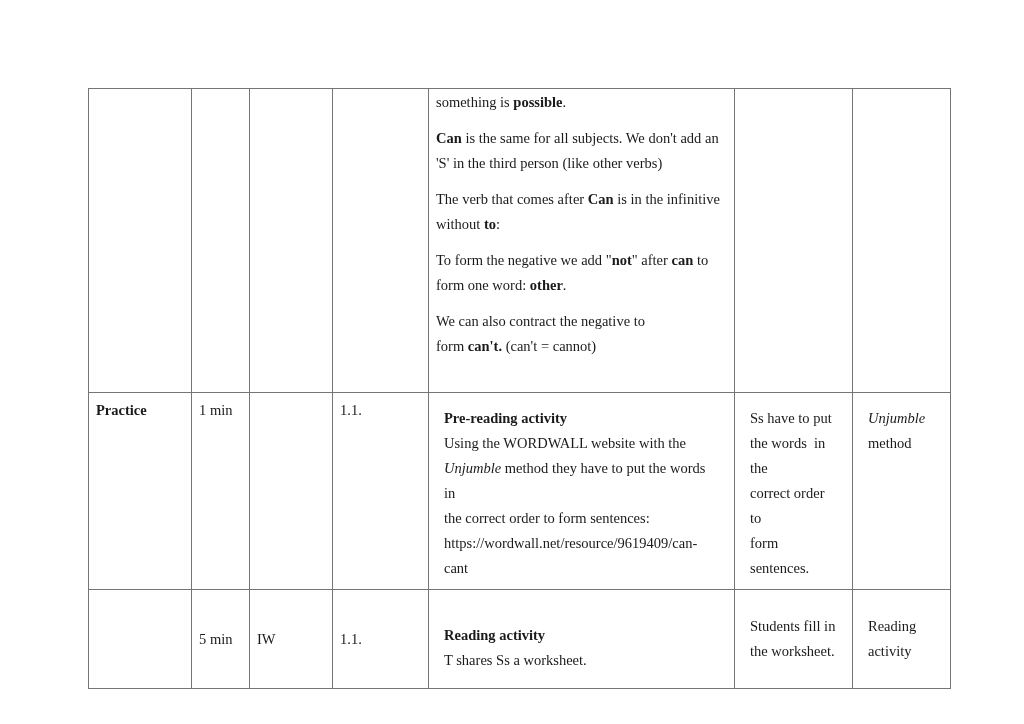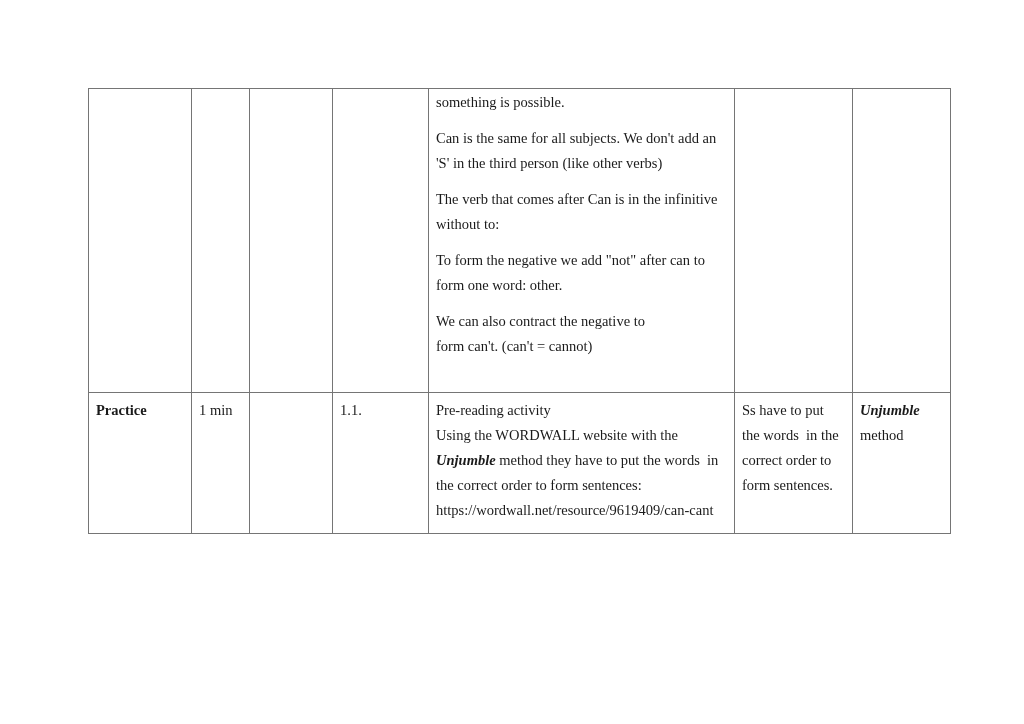--- a/index.html
+++ b/index.html
@@ -31,31 +31,31 @@
     padding: 5px 6px 0 7px;
     font-size: 14.5px;
     line-height: 25px;
     overflow: hidden;
     word-wrap: break-word;
   }
   tr.r0 { height: 304px; }
   tr.r1 { height: 141px; }
   tr.r2 { height: 99px; }
   tr.r0 td { padding-top: 1px; }
-  td p { margin: 0; }
+  td p { margin: 8px; }
   tr.r0 td.c-procedure p { margin: 0 0 11px 0; }
   td.c-stage { font-weight: bold; }
   tr.r2 td.c-time,
   tr.r2 td.c-interaction,
   tr.r2 td.c-aim,
   tr.r2 td.c-expected,
   tr.r2 td.c-method { vertical-align: middle; padding-top: 0; }
   tr.r2 td.c-procedure { vertical-align: bottom; padding-bottom: 7px; }
-  .b { font-weight: normal; }
-  .i { font-style: italic; font-weight: bold; }
+  .b { font-weight: bold; }
+  .i { font-style: italic; }
 </style>
 </head>
 <body>
 
 <div class="page">
   <table class="lesson">
     <colgroup>
       <col style="width:103px">
       <col style="width:58px">
       <col style="width:83px">
@@ -88,15 +88,30 @@
         <td class="c-procedure">
             <p><span class="b">Pre-reading activity</span><br>Using the WORDWALL website with the<br><span class="i">Unjumble</span> method they have to put the words&nbsp; in<br>the correct order to form sentences:<br>https://wordwall.net/resource/9619409/can-cant</p>
           </td>
         <td class="c-expected">
             <p>Ss have to put<br>the words&nbsp; in the<br>correct order to<br>form sentences.</p>
           </td>
         <td class="c-method">
             <p><span class="i">Unjumble</span><br>method</p>
           </td>
       </tr>
+      <tr class="r2">
+        <td class="c-stage"></td>
+        <td class="c-time">5 min</td>
+        <td class="c-interaction">IW</td>
+        <td class="c-aim">1.1.</td>
+        <td class="c-procedure">
+            <p><span class="b">Reading activity</span><br>T shares Ss a worksheet.</p>
+          </td>
+        <td class="c-expected">
+            <p>Students fill in<br>the worksheet.</p>
+          </td>
+        <td class="c-method">
+            <p>Reading<br>activity</p>
+          </td>
+      </tr>
     </tbody>
   </table>
 </div>
 
 </body></html>

